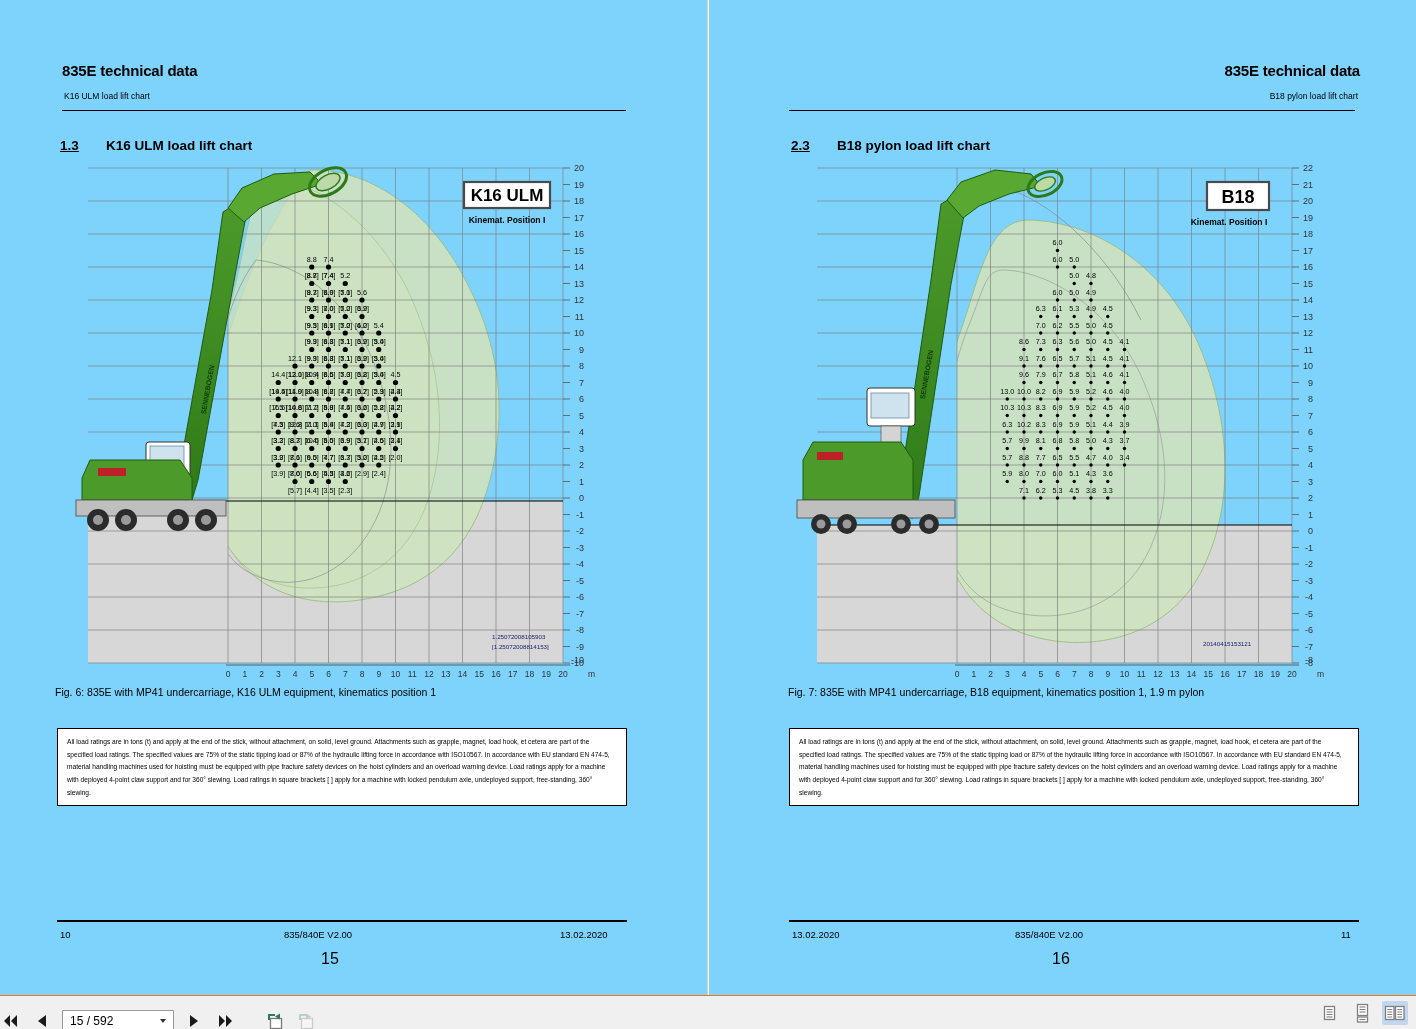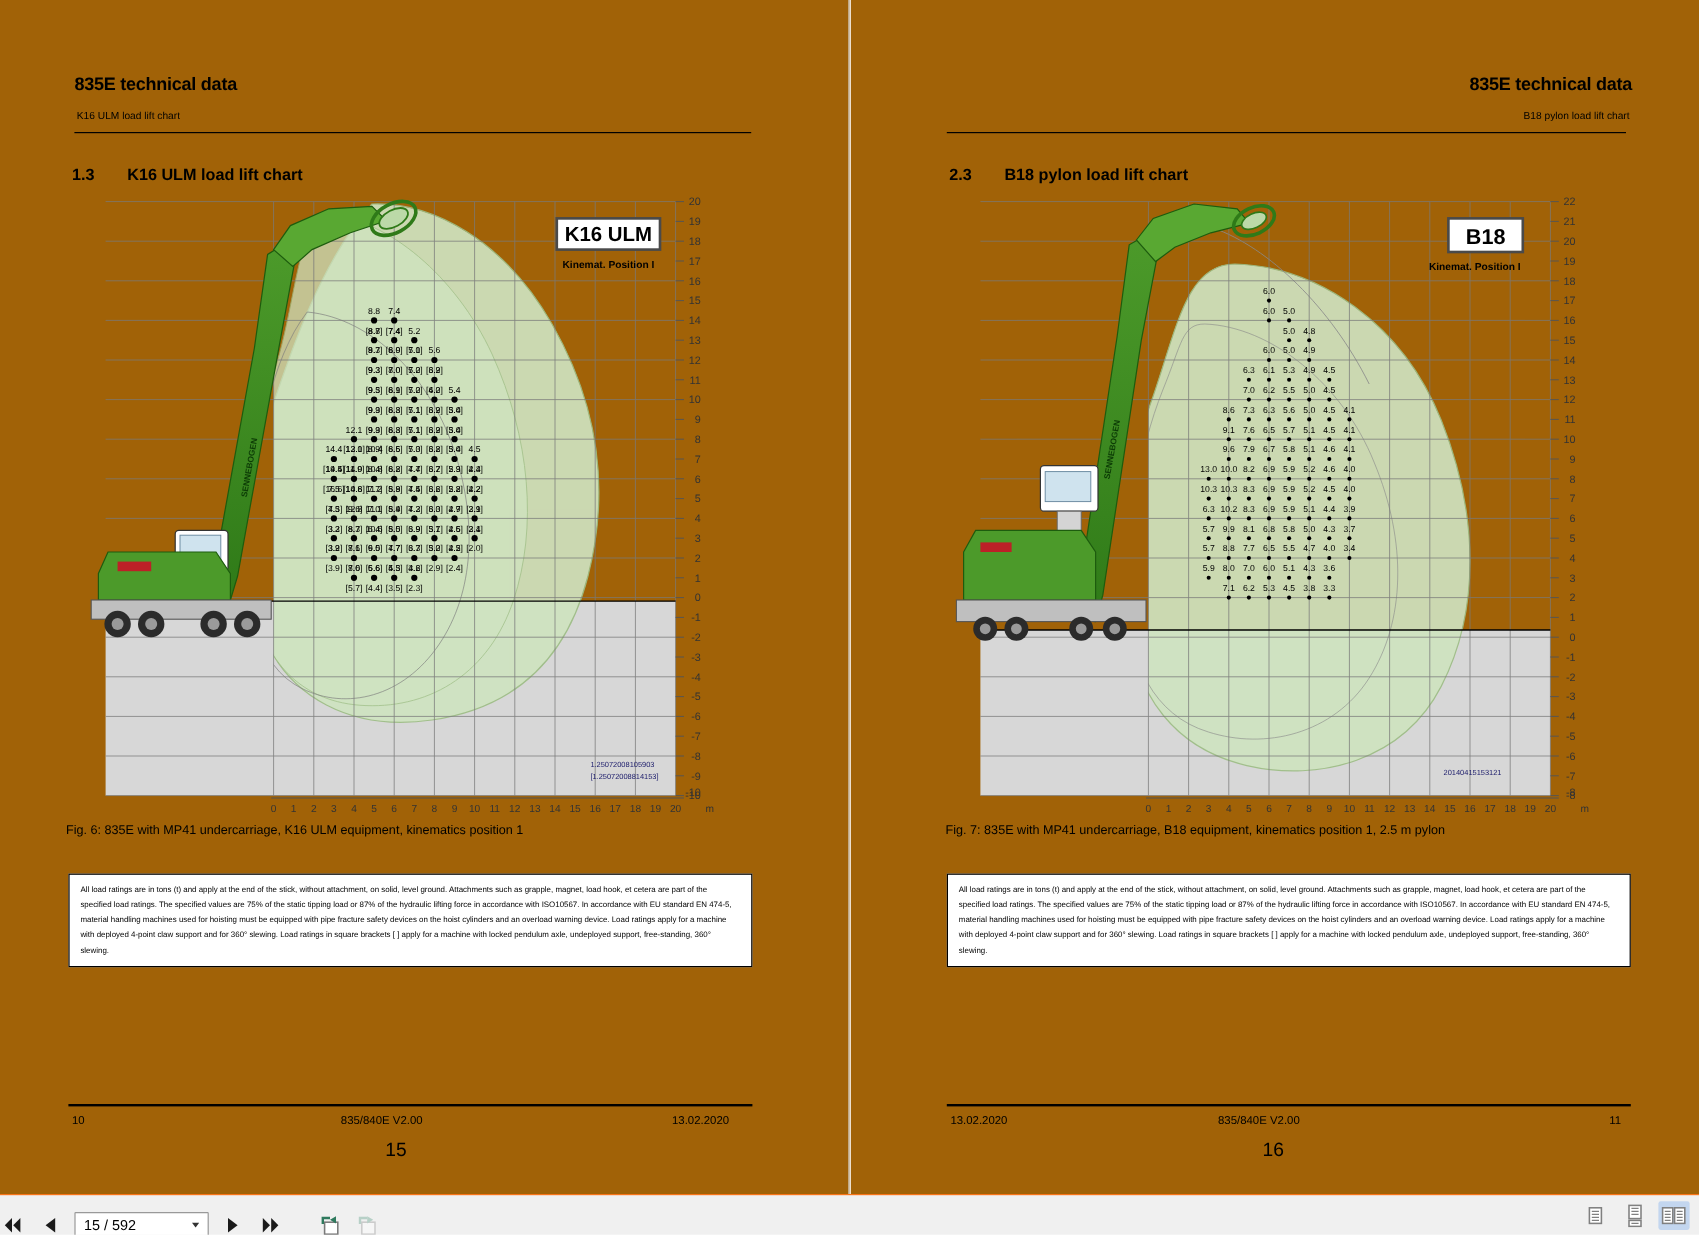--- a/index.html
+++ b/index.html
@@ -9,21 +9,21 @@
     background: #ffffff;
     font-family: "Liberation Sans", sans-serif;
     overflow: hidden;
   }
   #app { position: relative; width: 1416px; height: 1029px; background:#fff; }
 
   
   .spread { position:absolute; left:0; top:0; width:1416px; height:995px; background:#ffffff; }
 
   .page {
-    position:absolute; top:0; height:995px; background:#a16207;
+    position:absolute; top:0; height:995px; background:#7dd3fc;
     overflow:hidden;
   }
   .page-left  { left:0px;   width:708px; border-right:1px solid #d8d8d8; }
   .page-right { left:709px; width:707px; }
 
   .page-inner { position:absolute; inset:0; }
 
   
   .hdr-title {
     position:absolute; font-size:15px; font-weight:bold; color:#000;
@@ -31,21 +31,21 @@
   }
   .hdr-sub {
     position:absolute; font-size:8.5px; color:#000;
   }
   .hdr-rule { position:absolute; height:1px; background:#000; }
 
   .sec-title {
     position:absolute; font-size:13.5px; font-weight:bold; color:#000;
     white-space:nowrap;
   }
-  .sec-num { display:inline-block; width:46px; }
+  .sec-num { display:inline-block; width:46px;text-decoration:underline; }
 
   
   .chart-wrap { position:absolute;text-align:center; }
   .chart-svg { display:block; }
 
   
   .fig-cap {
     position:absolute; font-size:10.5px; color:#000;
     white-space:nowrap;
   }
@@ -1306,21 +1306,21 @@
               <text x="449" y="43" text-anchor="middle" font-family="Liberation Sans, sans-serif" font-size="18" font-weight="bold" fill="#000">B18</text>
               <text x="440" y="65" text-anchor="middle" font-family="Liberation Sans, sans-serif" font-size="8.5" font-weight="bold" fill="#000">Kinemat. Position I</text>
             </g>
 
             <g>
               <text x="414" y="486" font-family="Liberation Sans, sans-serif" font-size="6.2" fill="#1a1a6a">20140415153121</text>
             </g>
           </svg>
         </div>
 
-        <div class="fig-cap" style="left:79px; top:686px;">Fig. 7: 835E with MP41 undercarriage, B18 equipment, kinematics position 1, 2.5 m pylon</div>
+        <div class="fig-cap" style="left:79px; top:686px;">Fig. 7: 835E with MP41 undercarriage, B18 equipment, kinematics position 1, 1.9 m pylon</div>
 
         <div class="note-box" style="left:80px; top:728px; width:570px; height:78px;">
           <p>All load ratings are in tons (t) and apply at the end of the stick, without attachment, on solid, level ground. Attachments such as grapple, magnet, load hook, et cetera are part of the specified load ratings. The specified values are 75% of the static tipping load or 87% of the hydraulic lifting force in accordance with ISO10567. In accordance with EU standard EN 474-5, material handling machines used for hoisting must be equipped with pipe fracture safety devices on the hoist cylinders and an overload warning device. Load ratings apply for a machine with deployed 4-point claw support and for 360° slewing. Load ratings in square brackets [ ] apply for a machine with locked pendulum axle, undeployed support, free-standing, 360° slewing.</p>
         </div>
 
         <div class="ftr-rule" style="left:80px; top:920px; width:570px;"></div>
         <div class="ftr-cell" style="left:83px; top:929px;">13.02.2020</div>
         <div class="ftr-cell" style="left:306px; top:929px;">835/840E V2.00</div>
         <div class="ftr-cell" style="left:632px; top:929px;">11</div>
         <div class="ftr-pageno" style="left:322px; top:950px; width:60px;">16</div>

